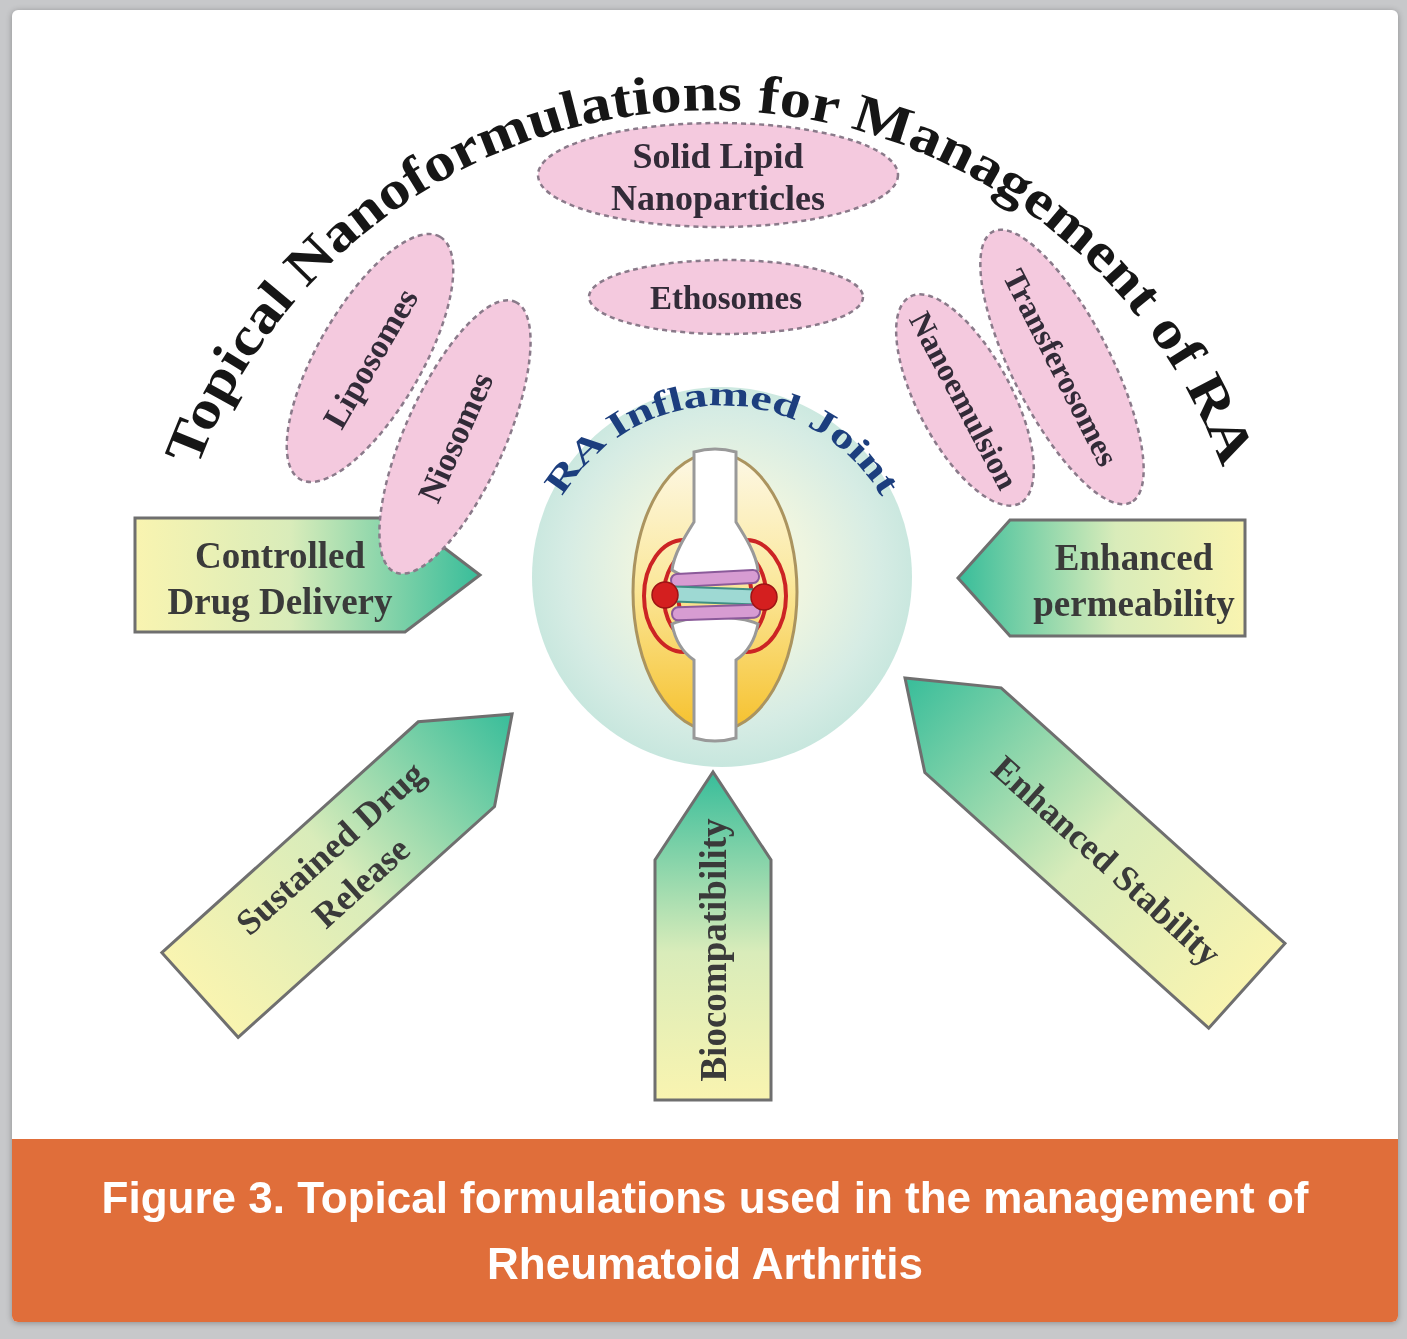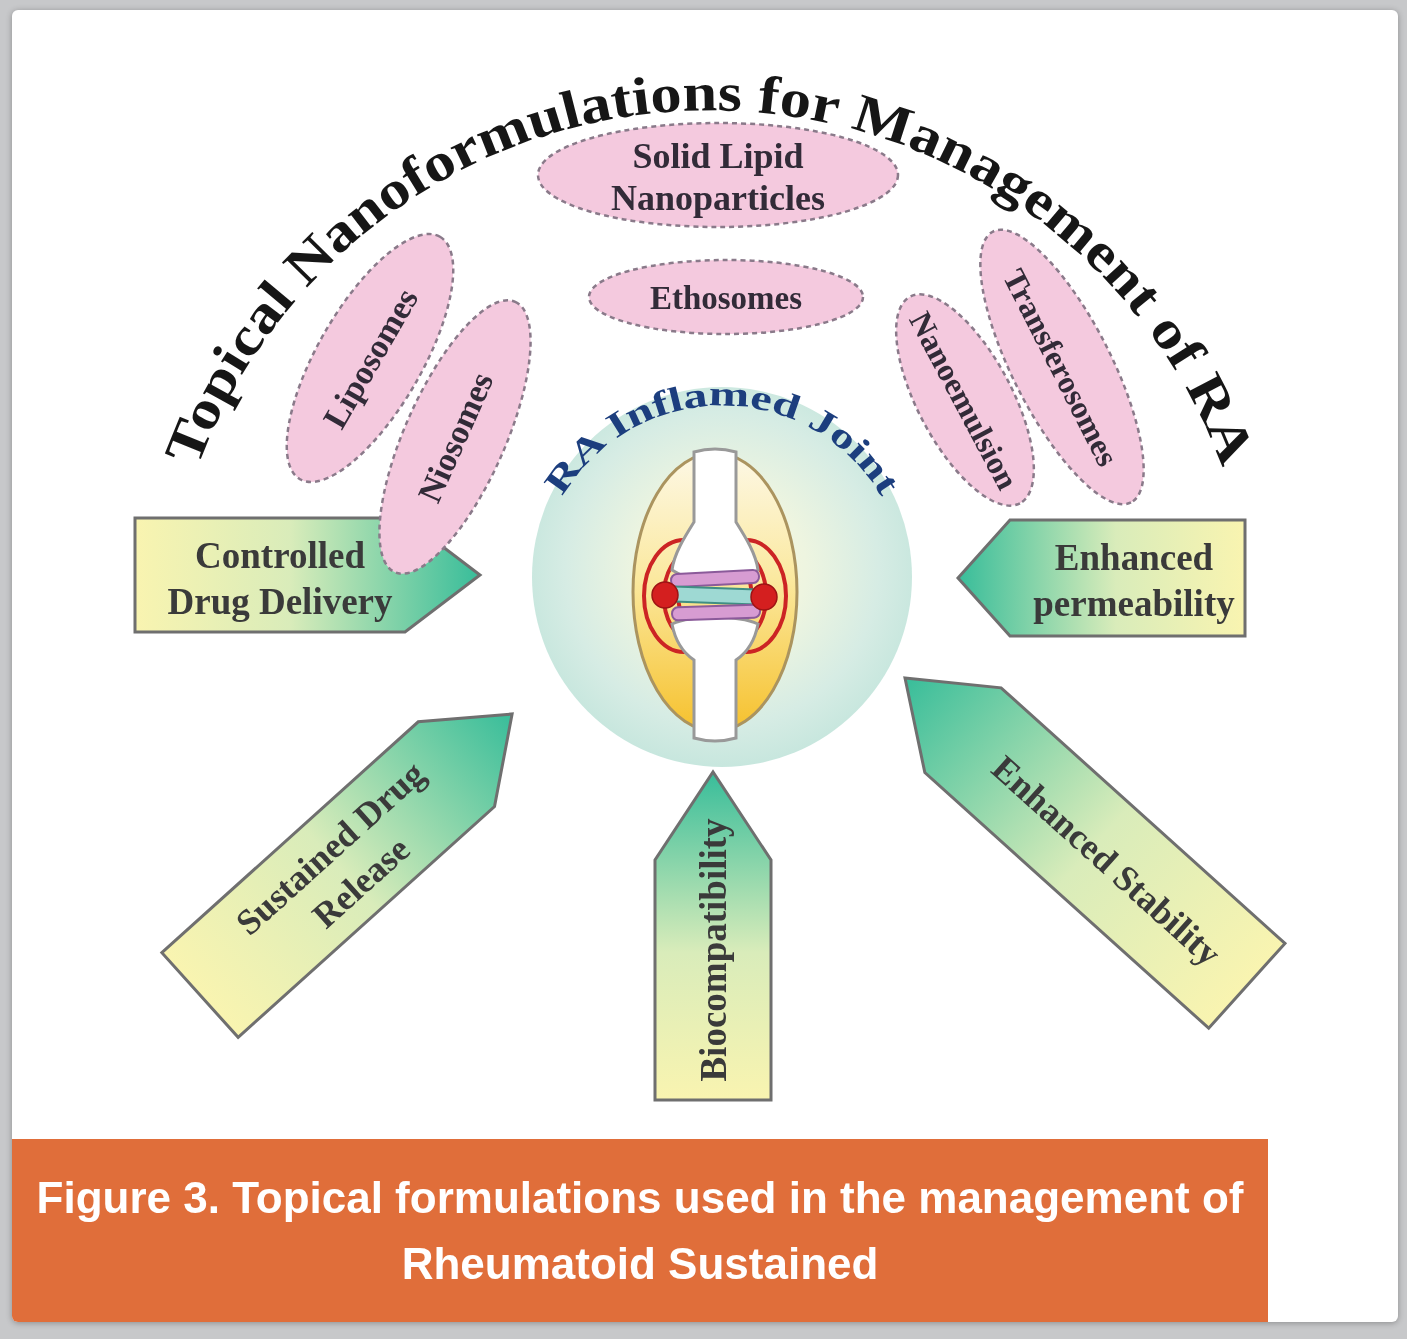--- a/index.html
+++ b/index.html
@@ -18,21 +18,21 @@
     border-radius:6px;
     box-shadow:0 1px 6px rgba(0,0,0,0.30);
     overflow:hidden;
   }
   .diagram{
     position:absolute;left:0;top:0;
     width:1386px;height:1129px;
   }
   .caption-bar{
     position:absolute;left:0;top:1129px;
-    width:1256px;height:183px;
+    width:1386px;height:183px;
     display:flex;flex-direction:column;
     align-items:center;justify-content:center;
     text-align:center;
   }
   .caption-line{
     color:#ffffff;
     font-weight:bold;
     font-size:44px;
     line-height:1.5;
     font-family:"Liberation Sans", sans-serif;
@@ -175,16 +175,16 @@
     </g>
 
     <g transform="rotate(63 1050 357)">
       <ellipse cx="1050" cy="357" rx="152" ry="49" fill="#f4c9de" stroke="#8a7a8a" stroke-width="2.5" stroke-dasharray="5 4"></ellipse>
       <text x="1050" y="369" font-size="32" font-weight="bold" fill="#322b38" text-anchor="middle">Transferosomes</text>
     </g>
   </svg>
 
   <div class="caption-bar" style="background: rgb(224, 110, 58);">
     <div class="caption-line">Figure 3. Topical formulations used in the management of</div>
-    <div class="caption-line">Rheumatoid Sustained</div>
+    <div class="caption-line">Rheumatoid Arthritis</div>
   </div>
 
 </div>
 
 </body></html>

